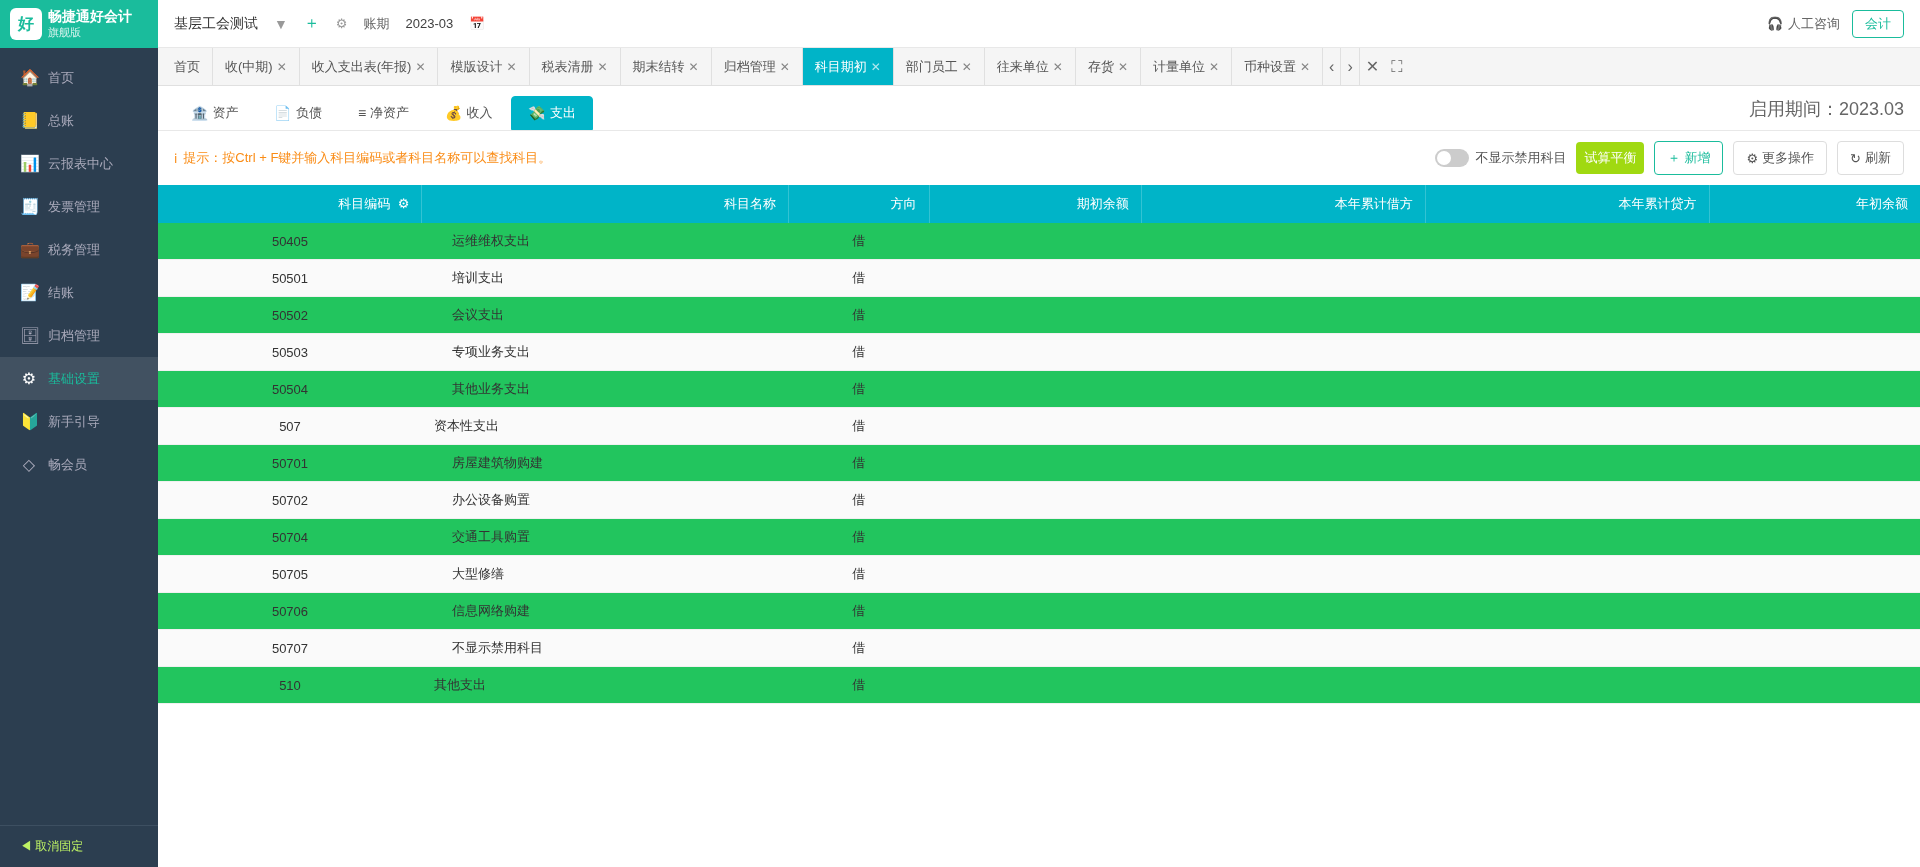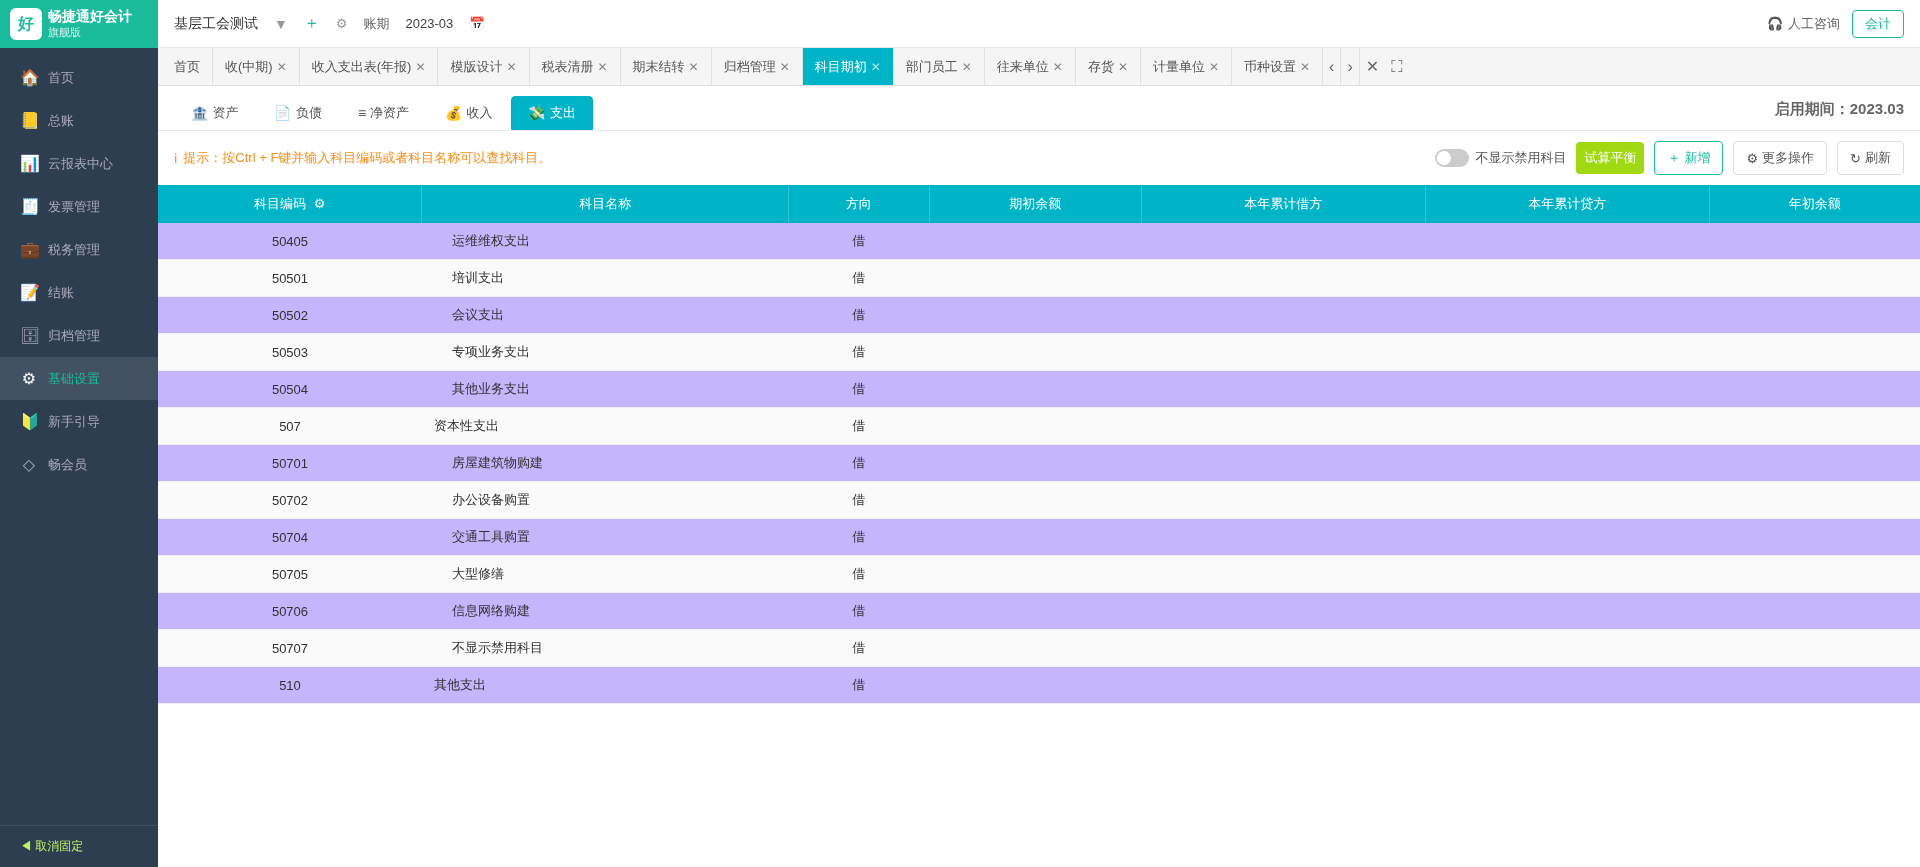--- a/index.html
+++ b/index.html
@@ -116,21 +116,21 @@
       font-size: 13px; color: #555; cursor: pointer;
       border: 1px solid transparent;
       border-radius: 4px 4px 0 0;
     }
     .sub-tab.active-cyan {
       background: #00b4c8;
       color: white;
       border-color: #00b4c8;
     }
     .sub-tab-icon { font-size: 14px; }
-    .period-info { margin-left: auto; color: #666; font-size: 15px; padding-bottom: 8px; font-weight: bold; }
+    .period-info { margin-left: auto; color: #666; font-size: 18px; padding-bottom: 8px; }
 
     
     .toolbar {
       display: flex; align-items: center;
       padding: 10px 16px;
       gap: 10px;
       background: white;
     }
     .hint-box {
       flex: 1;
@@ -165,26 +165,26 @@
     .toggle-knob {
       width: 14px; height: 14px; background: white; border-radius: 50%;
       position: absolute; top: 2px; left: 2px;
     }
 
     
     .table-wrap { flex: 1; overflow-y: auto; }
     table { width: 100%; border-collapse: collapse; font-size: 13px; }
     thead tr { background: #00b4c8; color: white; }
     thead th {
-      padding: 10px 12px; text-align: center;
+      padding: 10px 12px; text-align: right;
       font-weight: normal; white-space: nowrap;
       border-right: 1px solid rgba(255,255,255,0.2);
     }
     thead th:last-child { border-right: none; }
-    tbody tr { background: #c4b5fd; }
+    tbody tr { background: #22c55e; }
     tbody tr:nth-child(even) { background: #fafafa; }
     tbody td {
       padding: 9px 12px; text-align: center;
       border-bottom: 1px solid #f0f0f0;
       color: #333;
     }
     tbody td:nth-child(2) { text-align: left; }
     .gear-icon { color: white; margin-left: 4px; cursor: pointer; }
 
     

